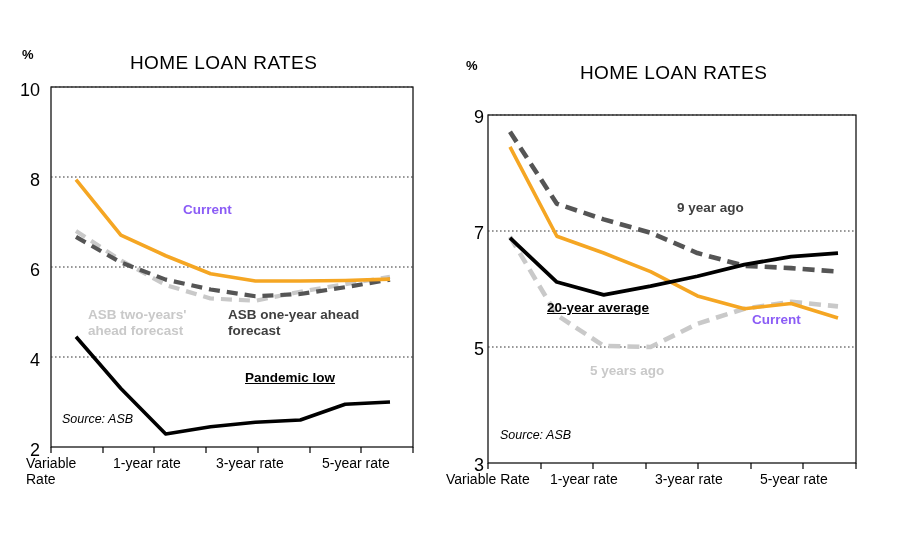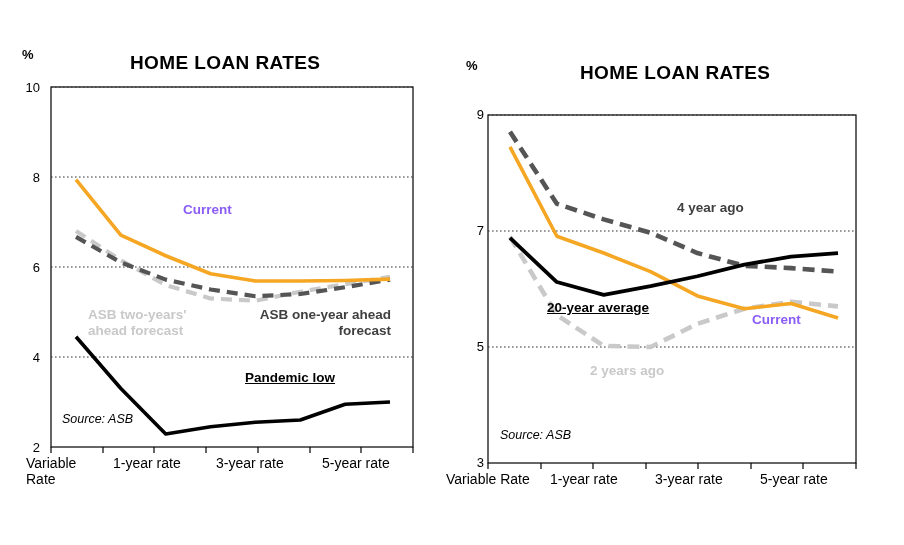--- a/index.html
+++ b/index.html
@@ -1,23 +1,23 @@
 <!DOCTYPE html>
 <html><head>
 <meta charset="utf-8">
 <style>
   html,body{margin:0;padding:0;}
   body{width:904px;height:545px;background:#ffffff;font-family:"Liberation Sans",sans-serif;overflow:hidden;}
   .page{position:relative;width:904px;height:545px;}
   .panel{position:absolute;top:0;height:545px;}
   #panel-left{left:0;width:452px;}
   #panel-right{left:452px;width:452px;}
-  .chart-title{position:absolute;font-weight:bold;font-size:19px;color:#000;letter-spacing:.4px;white-space:nowrap;}
+  .chart-title{position:absolute;font-weight:normal;font-size:19px;color:#000;letter-spacing:.4px;white-space:nowrap;}
   .axis-unit{position:absolute;font-weight:bold;font-size:13px;color:#000;}
-  .ytick{position:absolute;font-size:13px;color:#000;text-align:right;width:26px;}
+  .ytick{position:absolute;font-size:18px;color:#000;text-align:right;width:26px;}
   .xtick{position:absolute;font-size:14px;color:#000;text-align:left;white-space:nowrap;}
   .xtick.two-line{white-space:normal;line-height:1.15;}
   .annot{position:absolute;font-weight:bold;font-size:13.5px;line-height:1.15;}
   .annot.current{color:#8b5cf6;}
   .annot.dark{color:#3f3f3f;}
   .annot.light{color:#c9c9c9;}
   .annot.black{color:#000;text-decoration:underline;}
   .source{position:absolute;font-style:italic;font-size:12.5px;color:#000;}
   svg{position:absolute;left:0;top:0;overflow:visible;}
 </style>
@@ -58,21 +58,21 @@
       </g>
 
       <polyline id="L-s2" fill="none" stroke="#c9c9c9" stroke-width="4.2" stroke-dasharray="11,7" stroke-linecap="butt" stroke-linejoin="round" points="76,231 120.85714285714286,260.25 165.71428571428572,285 210.57142857142858,298.5 255.42857142857142,300.75 300.2857142857143,291.75 345.14285714285717,284.1 390,276.9"></polyline>
       <polyline id="L-s1" fill="none" stroke="#555555" stroke-width="4.2" stroke-dasharray="11,7" stroke-linecap="butt" stroke-linejoin="round" points="76,236.85 120.85714285714286,262.5 165.71428571428572,279.6 210.57142857142858,289.5 255.42857142857142,296.25 300.2857142857143,294 345.14285714285717,287.25 390,279.6"></polyline>
       <polyline id="L-s0" fill="none" stroke="#F5A623" stroke-width="3.6" stroke-linejoin="round" points="76,179.7 120.85714285714286,235.05 165.71428571428572,255.75 210.57142857142858,273.75 255.42857142857142,280.95 300.2857142857143,280.95 345.14285714285717,280.5 390,279.15"></polyline>
       <polyline id="L-s3" fill="none" stroke="#000000" stroke-width="3.6" stroke-linejoin="round" points="76,336.75 120.85714285714286,388.5 165.71428571428572,433.95 210.57142857142858,426.75 255.42857142857142,422.25 300.2857142857143,420 345.14285714285717,404.25 390,402"></polyline>
     </svg>
 
     <div class="annot current" style="left:183px;top:202px;">Current</div>
     <div class="annot light" style="left:88px;top:307px;width:120px;">ASB two-years' ahead forecast</div>
-    <div class="annot dark" style="left:216px;top:307px;width:175px;text-align:right;">ASB one-year ahead forecast</div>
+    <div class="annot dark" style="left:228px;top:307px;width:175px;text-align:left;">ASB one-year ahead forecast</div>
     <div class="annot black" style="left:245px;top:370px;text-align:right;">Pandemic low</div>
 
     <div class="source" style="left:62px;top:412px;">Source: ASB</div>
 
     <div class="xtick two-line" style="left:26px;top:455px;width:70px;">Variable Rate</div>
     <div class="xtick" style="left:113px;top:455px;width:90px;">1-year rate</div>
     <div class="xtick" style="left:216px;top:455px;width:90px;">3-year rate</div>
     <div class="xtick" style="left:322px;top:455px;width:90px;">5-year rate</div>
   </div>
 
@@ -101,24 +101,24 @@
         <line x1="299" y1="463" x2="299" y2="469"></line>
         <line x1="351" y1="463" x2="351" y2="469"></line>
         <line x1="404" y1="463" x2="404" y2="469"></line>
       </g>
       <polyline id="R-s3" fill="none" stroke="#c9c9c9" stroke-width="4.6" stroke-dasharray="12,7" stroke-linecap="butt" stroke-linejoin="round" points="58,236.79999999999995 104.85714285714286,315.1 151.71428571428572,345.84000000000003 198.57142857142858,347 245.42857142857142,323.79999999999995 292.2857142857143,308.72 339.14285714285717,301.76 386,306.4"></polyline>
       <polyline id="R-s1" fill="none" stroke="#555555" stroke-width="4.6" stroke-dasharray="12,7" stroke-linecap="butt" stroke-linejoin="round" points="58,131.81999999999994 104.85714285714286,203.74 151.71428571428572,219.39999999999998 198.57142857142858,232.74 245.42857142857142,253.04 292.2857142857143,265.79999999999995 339.14285714285717,268.12 386,271.6"></polyline>
       <polyline id="R-s0" fill="none" stroke="#F5A623" stroke-width="3.6" stroke-linejoin="round" points="58,146.90000000000003 104.85714285714286,236.21999999999997 151.71428571428572,253.04 198.57142857142858,271.6 245.42857142857142,295.96000000000004 292.2857142857143,308.72 339.14285714285717,303.5 386,318"></polyline>
       <polyline id="R-s2" fill="none" stroke="#000000" stroke-width="3.8" stroke-linejoin="round" points="58,237.95999999999998 104.85714285714286,282.03999999999996 151.71428571428572,294.79999999999995 198.57142857142858,286.1 245.42857142857142,276.24 292.2857142857143,264.64 339.14285714285717,256.52 386,253.04"></polyline>
     </svg>
 
-    <div class="annot dark" style="left:225px;top:200px;">4 year ago</div>
+    <div class="annot dark" style="left:225px;top:200px;">9 year ago</div>
     <div class="annot black" style="left:95px;top:300px;">20-year average</div>
     <div class="annot current" style="left:300px;top:312px;">Current</div>
-    <div class="annot light" style="left:138px;top:363px;">2 years ago</div>
+    <div class="annot light" style="left:138px;top:363px;">5 years ago</div>
 
     <div class="source" style="left:48px;top:428px;">Source: ASB</div>
 
     <div class="xtick" style="left:-6px;top:471px;width:86px;">Variable Rate</div>
     <div class="xtick" style="left:98px;top:471px;width:88px;">1-year rate</div>
     <div class="xtick" style="left:203px;top:471px;width:88px;">3-year rate</div>
     <div class="xtick" style="left:308px;top:471px;width:88px;">5-year rate</div>
   </div>
 
 </div>

